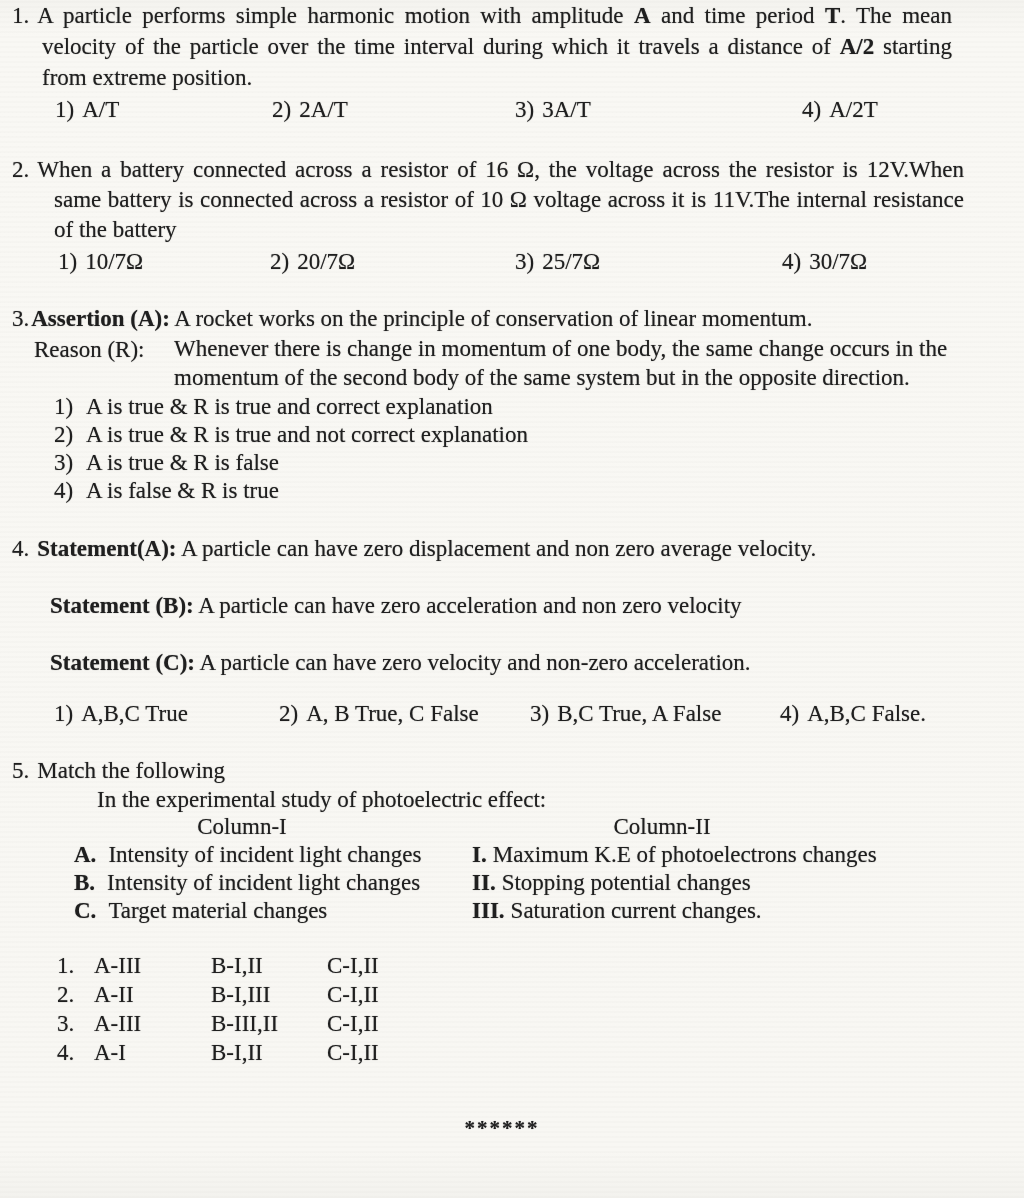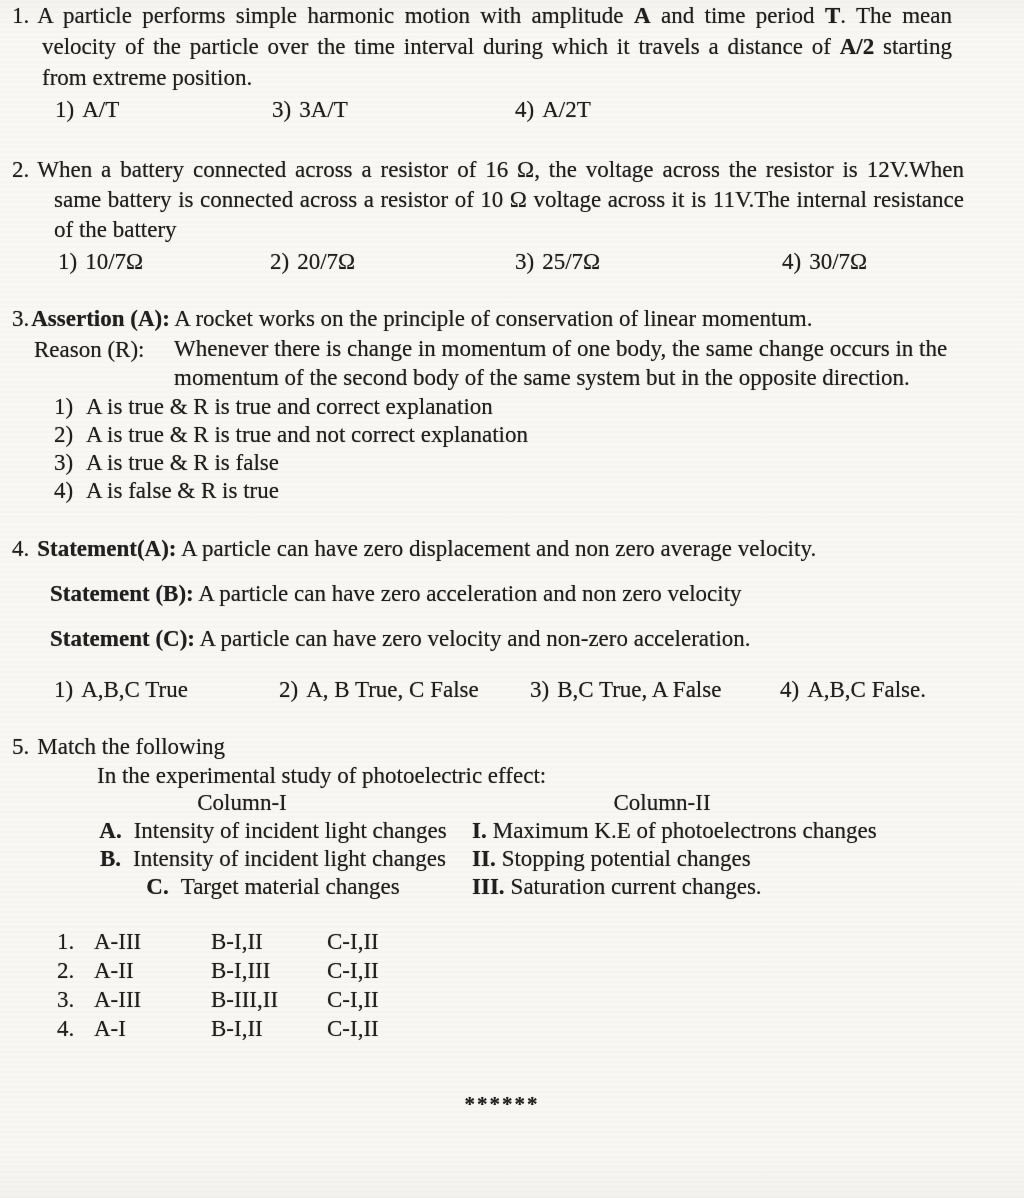--- a/index.html
+++ b/index.html
@@ -29,47 +29,48 @@
   .opts-row{display:grid;margin-top:1px;}
   .opts-row.r1{margin-left:43px;grid-template-columns:217px 243px 287px auto;}
   .opts-row.r2{margin-left:46px;grid-template-columns:212px 245px 267px auto;}
   .opts-row.r4{margin-left:42px;grid-template-columns:225px 251px 250px auto;margin-top:20px;}
   .onum{margin-right:8px;}
   .vopts{margin-left:42px;line-height:28px;margin-top:1px;}
   .vopts .onum{display:inline-block;width:32px;margin-right:0;}
   .reason-row{display:flex;margin-left:22px;}
   .reason-label{flex:0 0 140px;font-weight:normal;}
   .reason-text{width:780px;line-height:29px;}
-  .statement{margin:14px 0 0 38px;}
+  .statement{margin:26px 0 0 38px;}
   .statement .slabel{font-weight:bold;}
   .q2{margin-top:30px;}
   .q3{margin-top:26px;}
   .q4{margin-top:28px;}
   .q5{margin-top:26px;}
   .q5 .subtitle{margin-left:85px;line-height:27px;}
   .col-headers{display:flex;line-height:28px;}
   .col-headers .c1{width:460px;text-align:center;}
   .col-headers .c2{width:380px;text-align:center;}
-  .match-row{display:flex;line-height:28px;text-align:center;}
+  .match-row{display:flex;line-height:28px;}
   .match-row .left{width:460px;padding-left:62px;box-sizing:border-box;}
   .match-row .llabel{font-weight:bold;margin-right:12px;}
   .match-row .rlabel{font-weight:bold;margin-right:6px;}
   .answers{margin:26px 0 0 45px;}
   .answer-row{display:grid;grid-template-columns:37px 117px 116px auto;line-height:29px;}
   .footer-sep{margin-top:46px;width:980px;text-align:center;font-weight:bold;letter-spacing:2px;font-size:21px;}
 </style>
 </head>
 <body>
 
 <div class="page">
 
   <section class="question q1">
     <p class="qtext hang"><span class="qnum">1.</span><span>A particle performs simple harmonic motion with amplitude </span><b>A</b><span> and time period </span><b>T</b><span>. The mean velocity of the particle over the time interval during which it travels a distance of </span><b>A/2</b><span> starting from extreme position.</span></p>
     <div class="opts-row r1">
       <span class="opt"><span class="onum">1)</span><span>A/T</span></span>
+      <span class="opt"><span class="onum">2)</span><span>2A/T</span></span>
       <span class="opt"><span class="onum">3)</span><span>3A/T</span></span>
       <span class="opt"><span class="onum">4)</span><span>A/2T</span></span>
     </div>
   </section>
 
   <section class="question q2">
     <p class="qtext hang" style="padding-left:42px;text-indent:-42px;line-height:30px;"><span class="qnum">2.</span><span>When a battery connected across a resistor of 16 Ω, the voltage across the resistor is 12V.When same battery is connected across a resistor of 10 Ω voltage across it is 11V.The internal resistance of the battery</span></p>
     <div class="opts-row r2">
       <span class="opt"><span class="onum">1)</span><span>10/7Ω</span></span>
       <span class="opt"><span class="onum">2)</span><span>20/7Ω</span></span>

